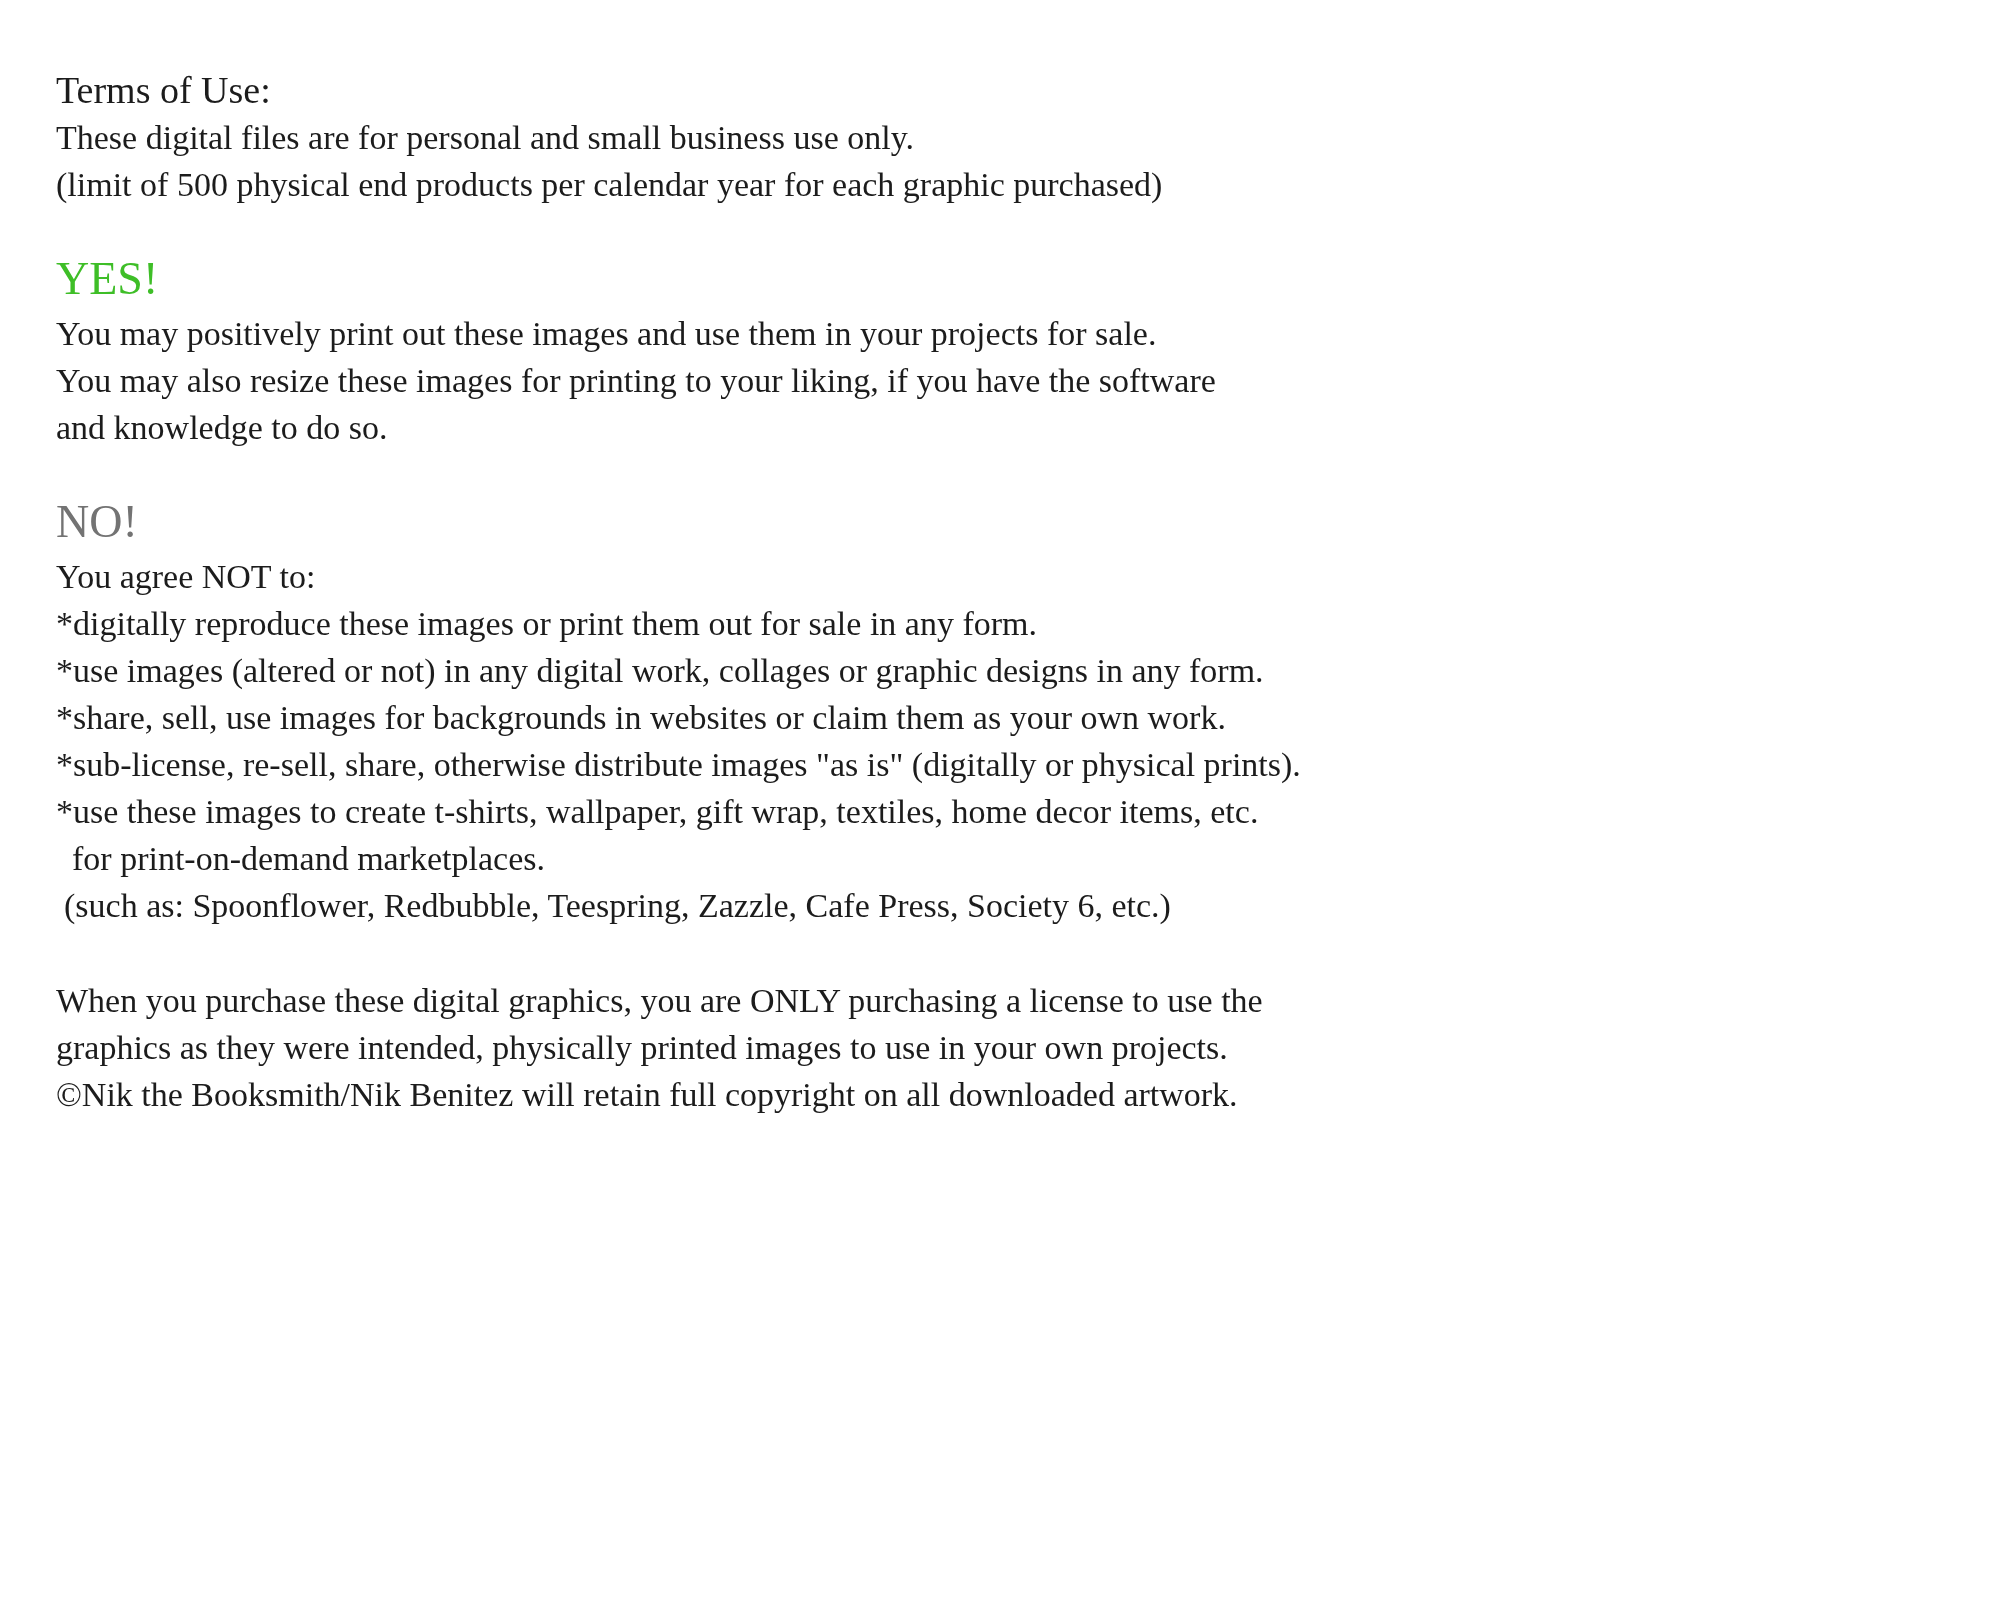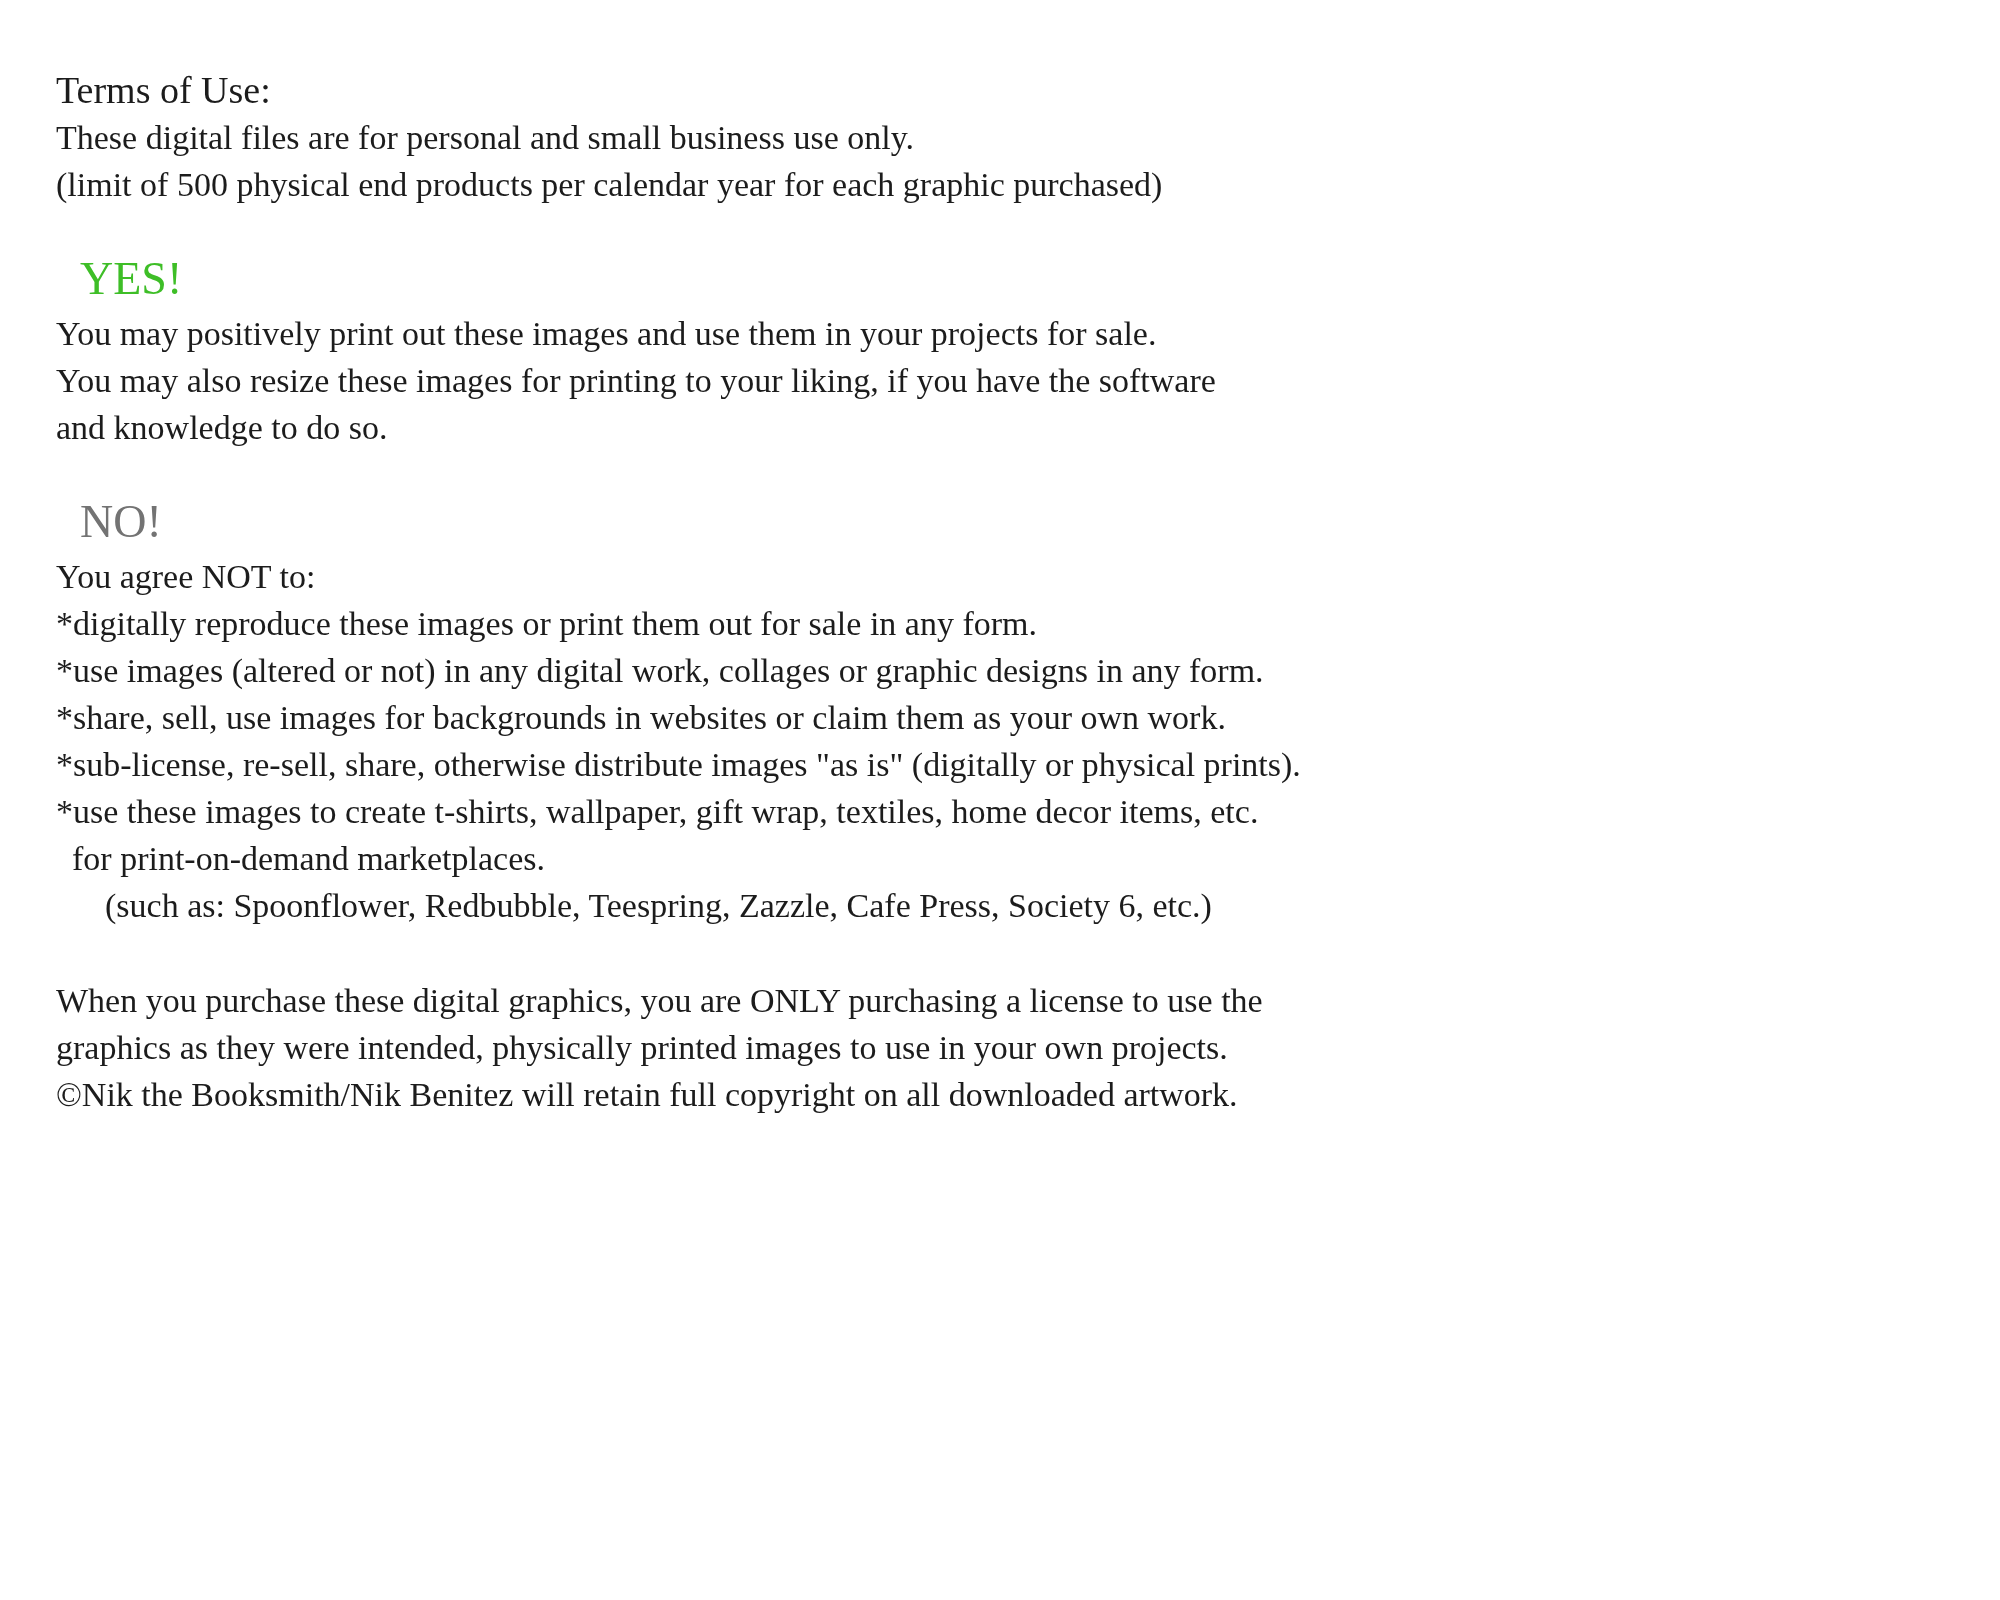--- a/index.html
+++ b/index.html
@@ -32,27 +32,26 @@
     line-height: 47px;
     white-space: nowrap;
   }
   .section-heading {
     font-size: 46px;
     line-height: 50px;
     margin-top: 46px;
     margin-bottom: 6px;
     font-weight: normal;
     white-space: nowrap;
-    margin-left: 24px;
   }
   .footer-block {
     margin-top: 48px;
   }
   .indent-1 { padding-left: 16px; }
-  .indent-2 { padding-left: 8px; margin-left: 41px; }
+  .indent-2 { padding-left: 8px; }
 </style>
 </head>
 <body>
 
 <div class="doc">
 
   <h1 class="doc-title">Terms of Use:</h1>
 
   <div>
     <div class="line">These digital files are for personal and small business use only.</div>

